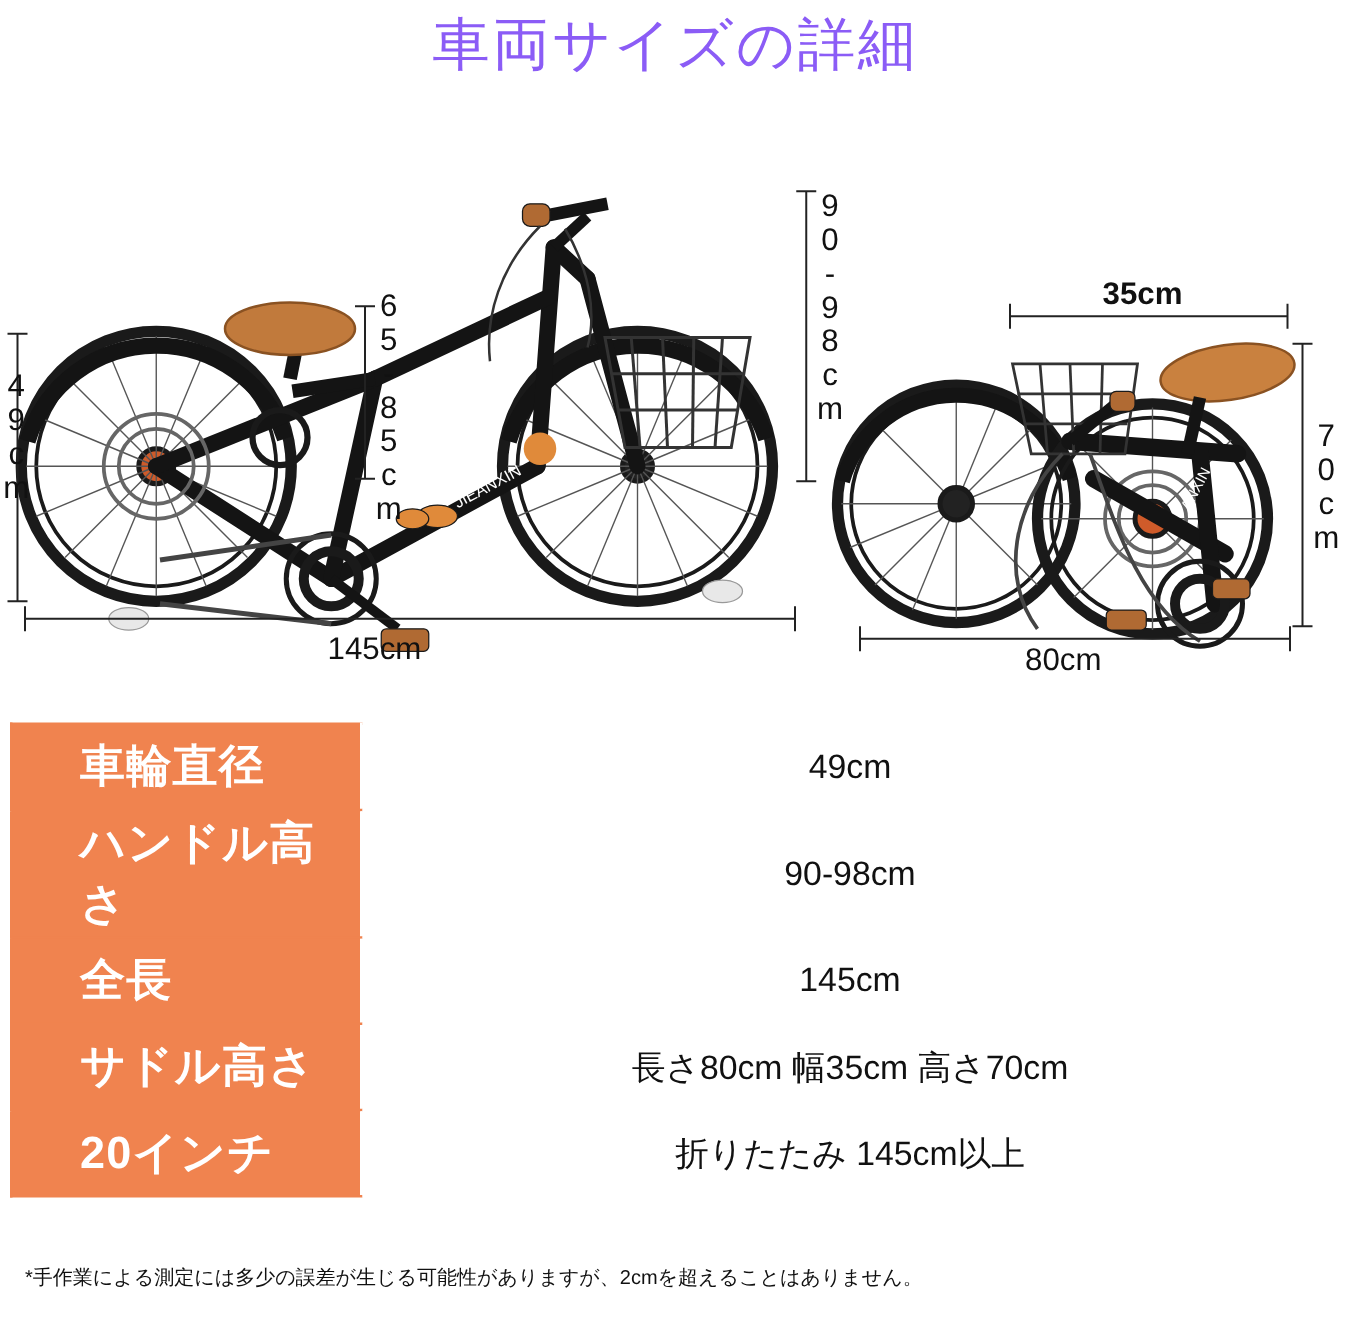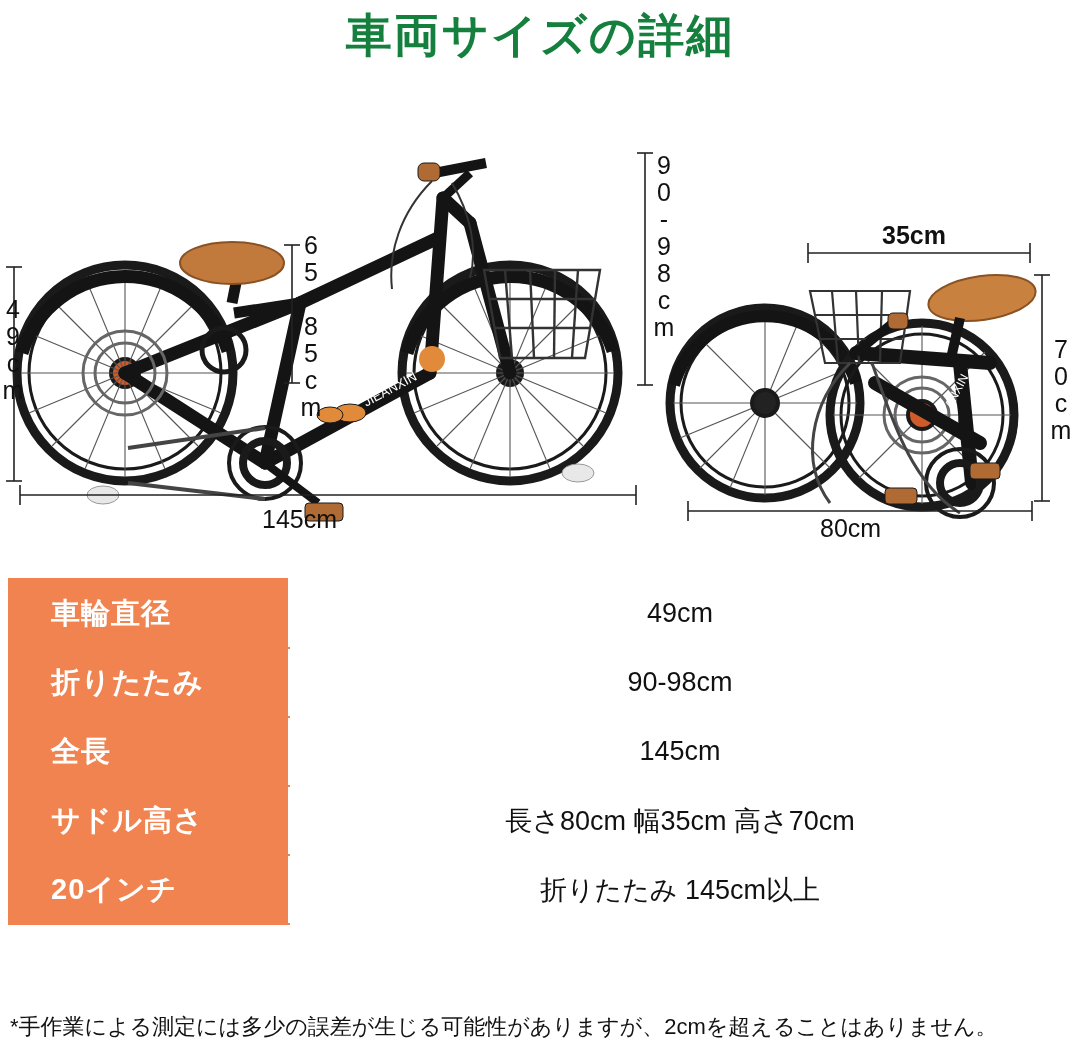--- a/index.html
+++ b/index.html
@@ -17,22 +17,22 @@
   .page {
     position: relative;
     width: 1080px;
     height: 1054px;
   }
 
   
   .title {
     text-align: center;
     font-size: 46px;
-    font-weight: bold;
-    color: #15803d;
+    font-weight: normal;
+    color: #8b5cf6;
     letter-spacing: 2px;
     padding-top: 8px;
     line-height: 1.2;
   }
 
   
   .diagram-area {
     position: relative;
     width: 1080px;
     height: 480px;
@@ -75,42 +75,42 @@
     table-layout: fixed;
   }
   table.specs td {
     border: 2px solid #ffffff;
     height: 69px;
     box-sizing: border-box;
   }
   td.k {
     background: #f0834f;
     color: #ffffff;
-    font-size: 29px;
+    font-size: 36px;
     font-weight: bold;
-    padding-left: 41px;
+    padding-left: 54px;
     width: 280px;
     border-right: 2px solid #ffffff;
     letter-spacing: 1px;
   }
   td.v {
     background: #ffffff;
     color: #111;
     font-size: 27px;
     text-align: center;
     border: 2px solid #f0834f;
     border-left: none;
   }
   table.specs tr td.k { border: 2px solid #f0834f; border-right: 2px solid #ffffff; }
 
   .footnote {
     position: absolute;
-    left: 10px;
+    left: 20px;
     top: 1012px;
-    font-size: 22px;
+    font-size: 16px;
     color: #111;
     letter-spacing: 0px;
   }
 </style>
 </head>
 <body>
 
 <div class="page">
 
   <div class="title">車両サイズの詳細</div>
@@ -350,21 +350,21 @@
   </div>
 
   <div class="table-wrap">
     <table class="specs">
       <tbody>
         <tr>
           <td class="k">車輪直径</td>
           <td class="v">49cm</td>
         </tr>
         <tr>
-          <td class="k">折りたたみ</td>
+          <td class="k">ハンドル高さ</td>
           <td class="v">90-98cm</td>
         </tr>
         <tr>
           <td class="k">全長</td>
           <td class="v">145cm</td>
         </tr>
         <tr>
           <td class="k">サドル高さ</td>
           <td class="v">長さ80cm 幅35cm 高さ70cm</td>
         </tr>

